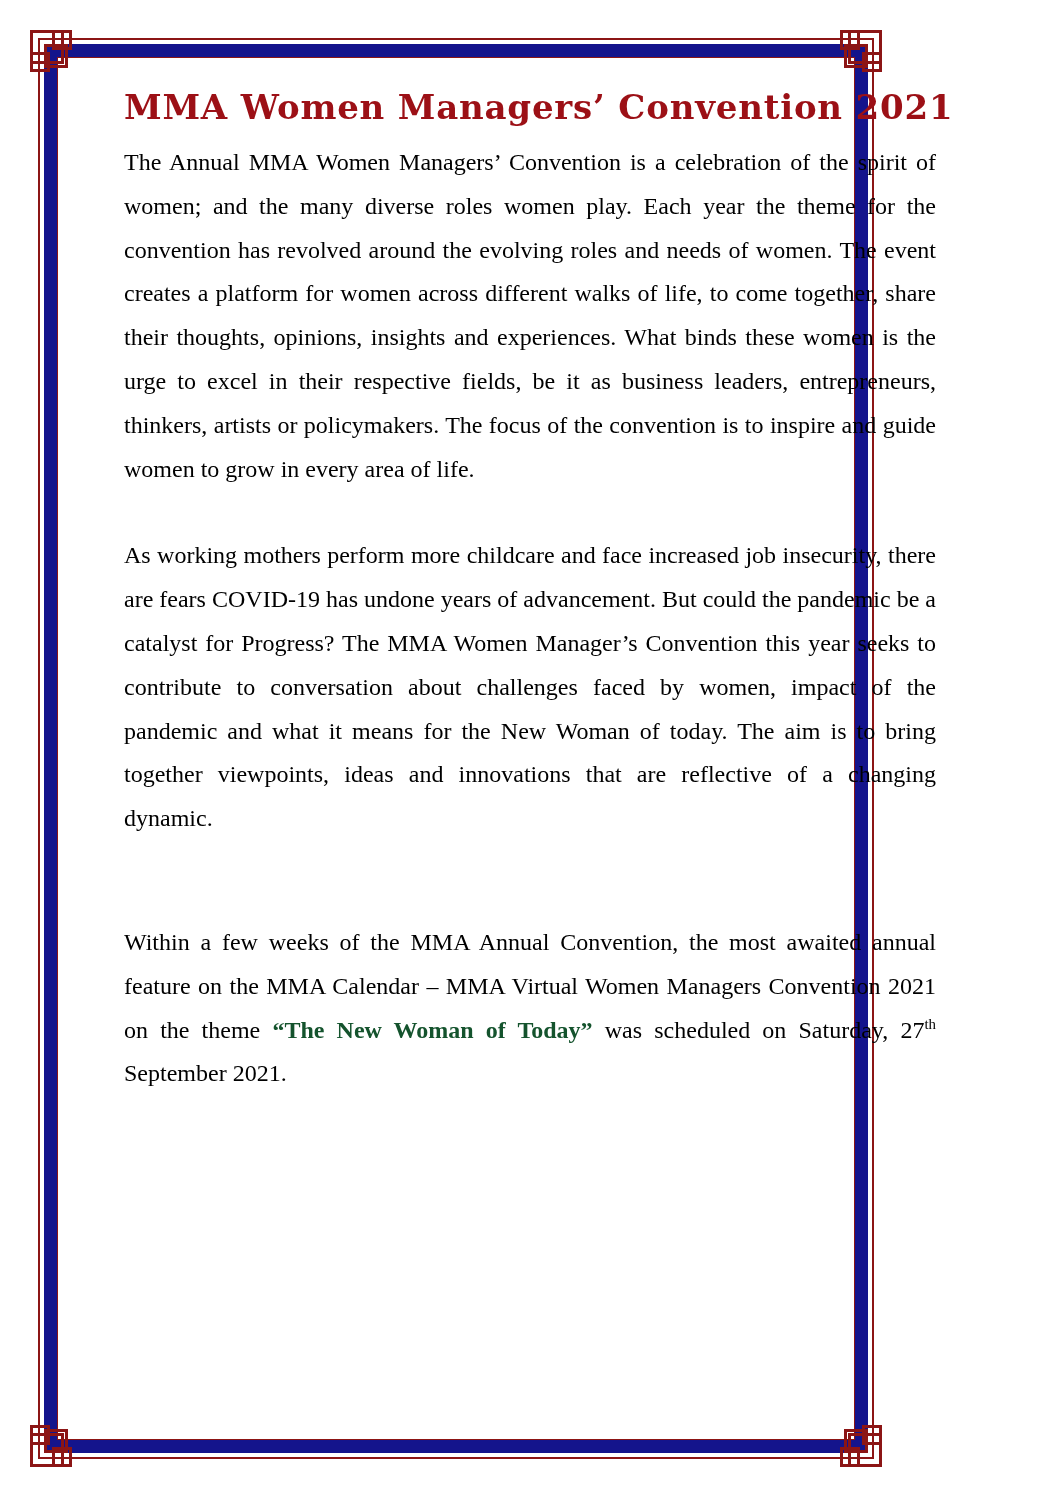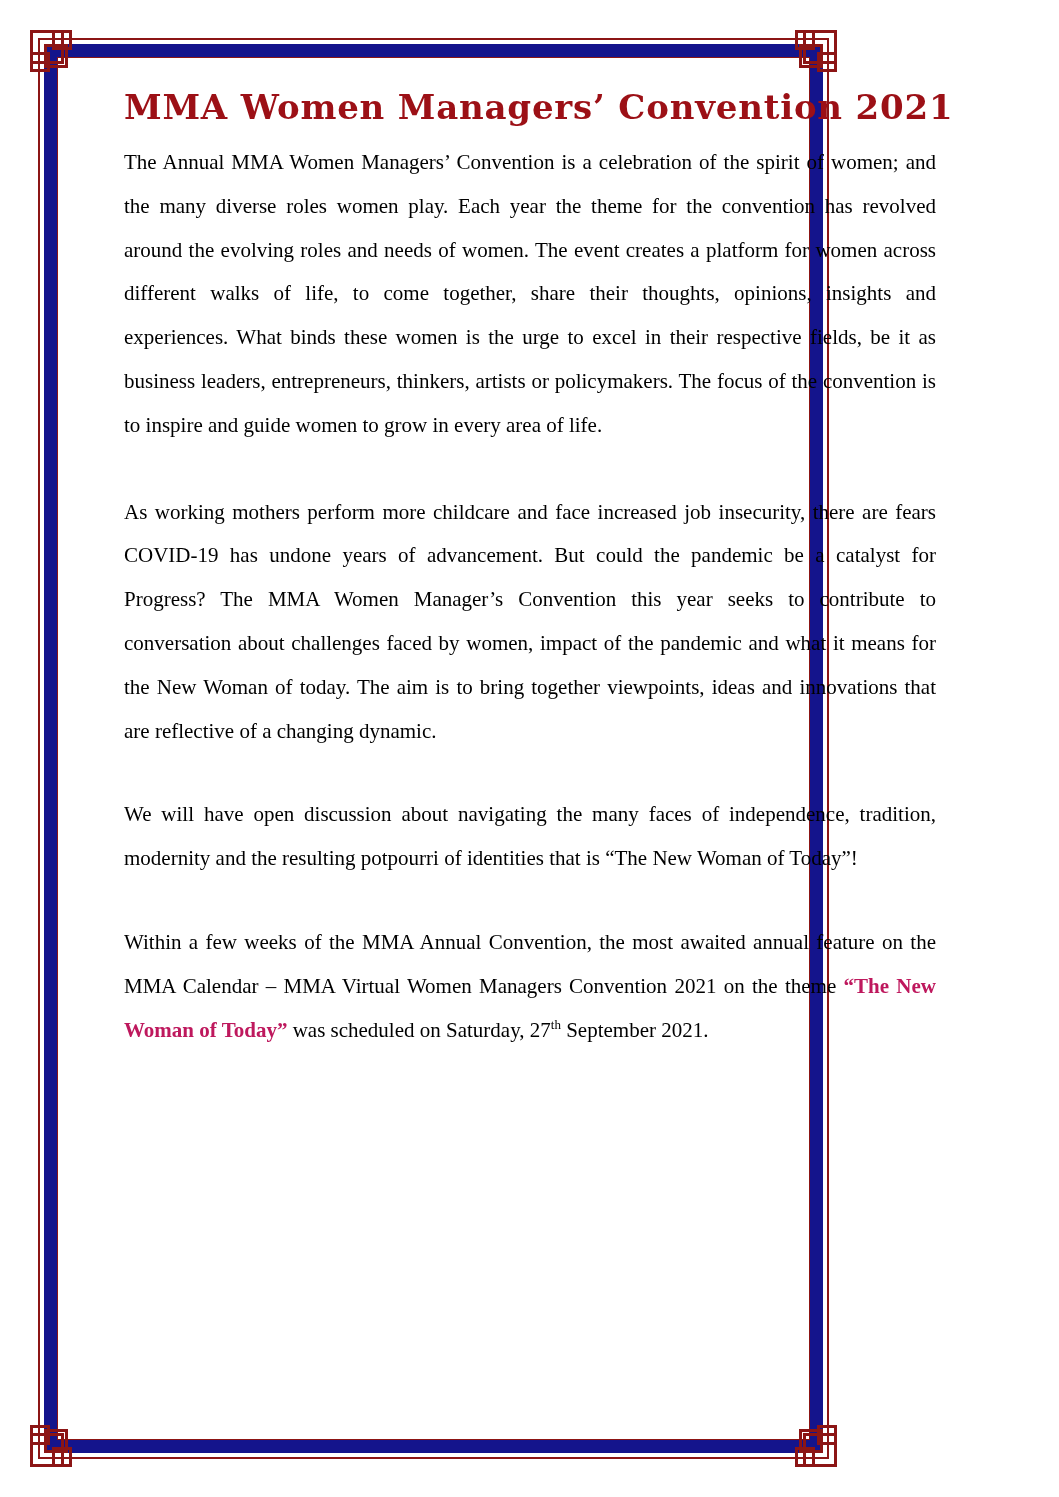--- a/index.html
+++ b/index.html
@@ -15,20 +15,21 @@
     font-family: "Liberation Serif", "DejaVu Serif", serif;
   }
 
   
   .page {
     position: absolute;
     left: 0; top: 0;
     width: 867px;
     height: 1497px;
     background: #ffffff;
+    padding-left: 45px;
   }
 
   
   .border-outer {
     position: absolute;
     left: 38px;  top: 38px;
     right: 38px; bottom: 38px;
     border: 2px solid #8C1515;
     box-sizing: border-box;
   }
@@ -85,39 +86,39 @@
     font-size: 34px;
     line-height: 1.15;
     color: #9C1016;
     letter-spacing: 0.8px;
     margin: 0 0 14px 0;
     white-space: nowrap;
   }
 
   p.para {
     margin: 0;
-    font-size: 21px;
+    font-size: 24px;
     line-height: 43.8px;
     color: #000000;
     text-align: justify;
     text-justify: inter-word;
     hyphens: none;
   }
   p.para.last-line-left {
     text-align-last: left;
   }
   .para-gap {
     height: 43px;
   }
   .para-gap-sm {
     height: 40px;
   }
 
   .hl {
-    color: #be185d;
+    color: #14532d;
     font-weight: bold;
   }
   sup.ord {
     font-size: 0.62em;
     vertical-align: super;
     line-height: 0;
   }
 </style>
 </head>
 <body>
@@ -158,20 +159,19 @@
     <h1 class="doc-title">MMA Women Managers’ Convention 2021</h1>
 
     <p class="para last-line-left">The Annual MMA Women Managers’ Convention is a celebration of the spirit of women; and the many diverse roles women play. Each year the theme for the convention has revolved around the evolving roles and needs of women. The event creates a platform for women across different walks of life, to come together, share their thoughts, opinions, insights and experiences. What binds these women is the urge to excel in their respective fields, be it as business leaders, entrepreneurs, thinkers, artists or policymakers. The focus of the convention is to inspire and guide women to grow in every area of life.</p>
 
     <div class="para-gap"></div>
 
     <p class="para last-line-left">As working mothers perform more childcare and face increased job insecurity, there are fears COVID-19 has undone years of advancement. But could the pandemic be a catalyst for Progress? The MMA Women Manager’s Convention this year seeks to contribute to conversation about challenges faced by women, impact of the pandemic and what it means for the New Woman of today.   The aim is to bring together viewpoints, ideas and innovations that are reflective of a changing dynamic.</p>
 
     <div class="para-gap-sm"></div>
 
-    <p class="para last-line-left">We will have open discussion about navigating the many faces of independence, tradition, modernity and the resulting potpourri of identities that  is  “The New Woman of Today”!</p>
 
     <div class="para-gap-sm"></div>
 
     <p class="para last-line-left"><span>Within a few weeks of the MMA Annual Convention, the most awaited annual feature on the MMA Calendar – MMA Virtual Women Managers Convention 2021 on the theme </span><span class="hl">“The New Woman of Today”</span><span> was scheduled on Saturday, 27</span><sup class="ord">th</sup><span> September 2021.</span></p>
 
   </div>
 </div>
 
 </body></html>

